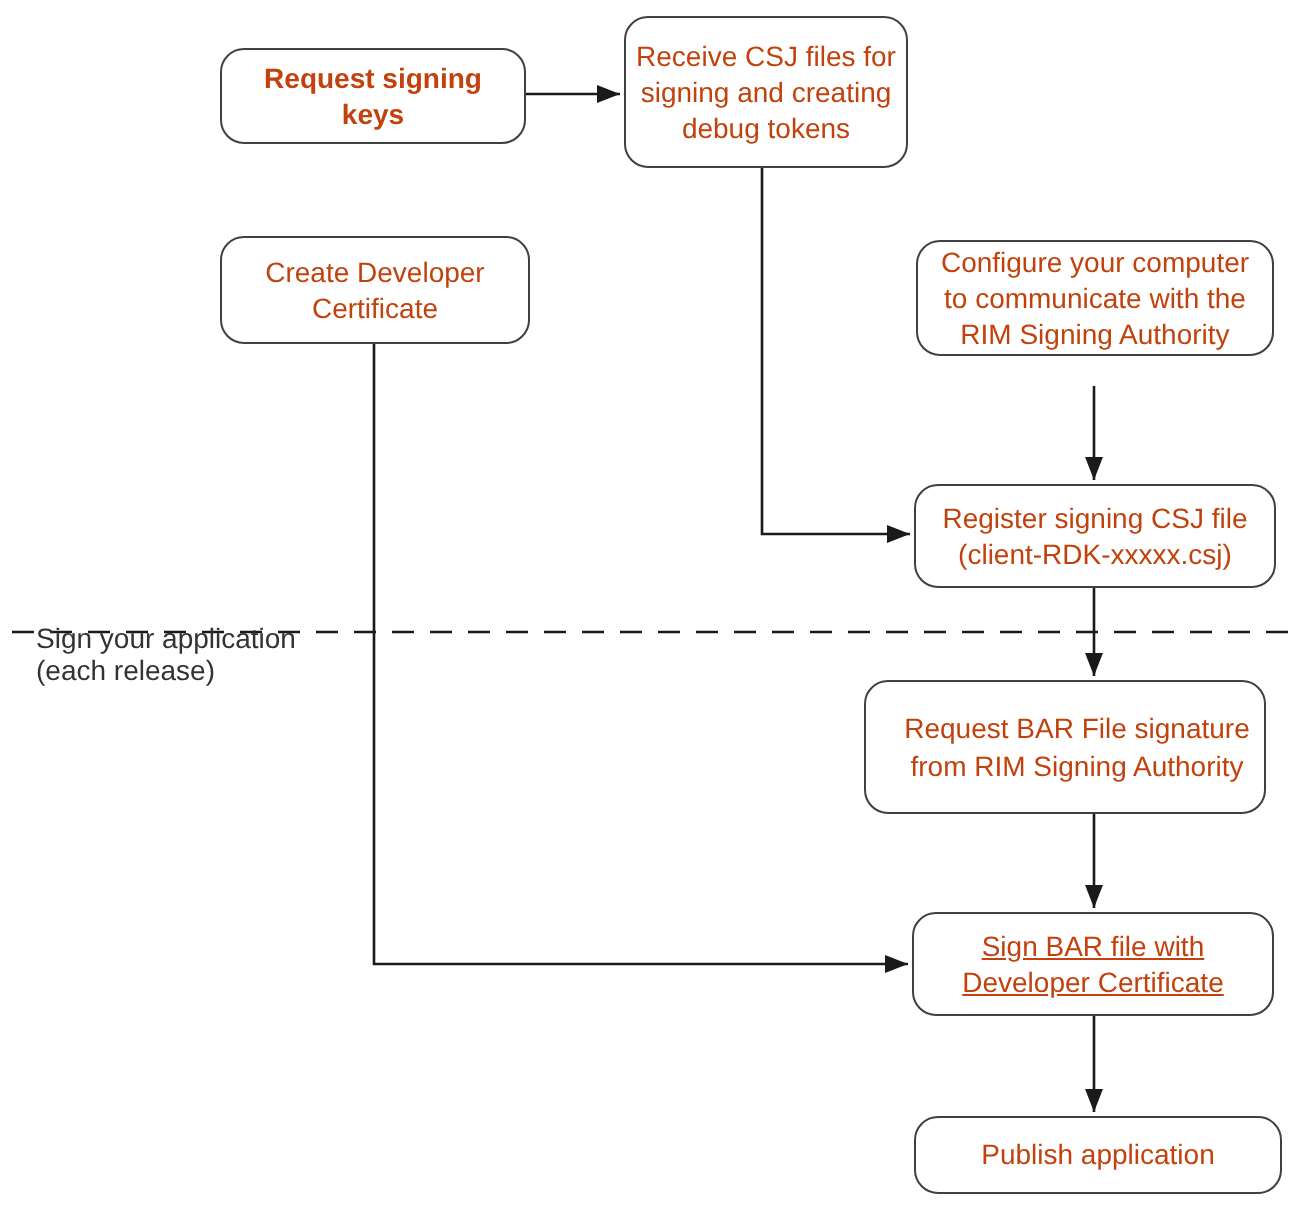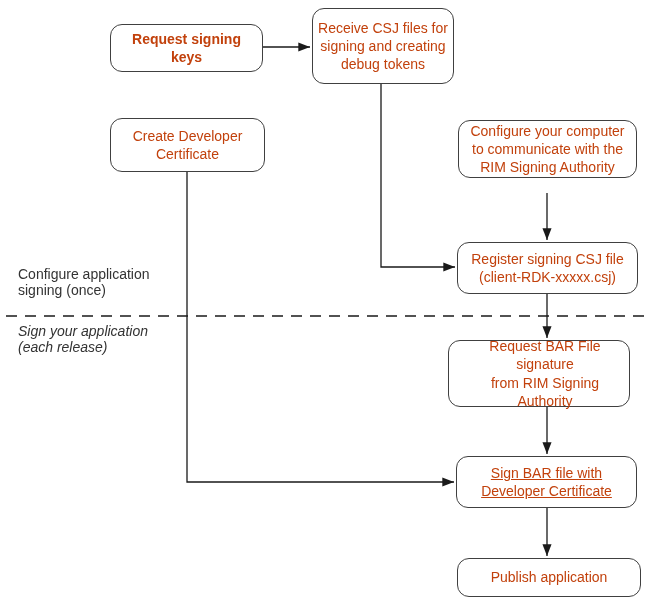--- a/index.html
+++ b/index.html
@@ -38,25 +38,25 @@
     font-size: 14px;
     line-height: 16px;
     color: #333333;
   }
   
   #n-request-keys   { left: 110px; top: 24px;  width: 153px; height: 48px; font-weight: bold; }
   #n-receive-csj    { left: 312px; top: 8px;   width: 142px; height: 76px; }
   #n-create-cert    { left: 110px; top: 118px; width: 155px; height: 54px; }
   #n-configure-pc   { left: 458px; top: 120px; width: 179px; height: 58px; }
   #n-register-csj   { left: 457px; top: 242px; width: 181px; height: 52px; }
-  #n-request-bar    { left: 448px; top: 340px; width: 182px; height: 67px; padding-left: 16px; }
+  #n-request-bar    { left: 432px; top: 340px; width: 201px; height: 67px; padding-left: 16px; }
   #n-sign-bar       { left: 456px; top: 456px; width: 181px; height: 52px; text-decoration: underline; }
   #n-publish        { left: 457px; top: 558px; width: 184px; height: 39px; }
   #lbl-configure-once { left: 18px; top: 266px; }
-  #lbl-sign-release   { left: 18px; top: 323px; font-style: italic; }
+  #lbl-sign-release   { left: 18px; top: 311px; }
 </style>
 </head>
 <body>
 
 <div class="canvas">
 
   <svg class="edges" viewBox="0 0 654 605" xmlns="http://www.w3.org/2000/svg">
     <defs>
       <marker id="arrowhead" viewBox="0 0 9 7" refX="9" refY="3.5" markerWidth="9" markerHeight="7" orient="auto">
         <path d="M0,0 L9,3.5 L0,7 Z" fill="#1a1a1a"></path>
@@ -91,19 +91,17 @@
 (client-RDK-xxxxx.csj)</div>
 
   <div class="node" id="n-request-bar">Request BAR File signature
 from RIM Signing Authority</div>
 
   <div class="node" id="n-sign-bar">Sign BAR file with
 Developer Certificate</div>
 
   <div class="node" id="n-publish">Publish application</div>
 
-  <div class="side-label" id="lbl-configure-once">Configure application
-signing (once)</div>
 
   <div class="side-label" id="lbl-sign-release">Sign your application
 (each release)</div>
 
 </div>
 
 </body></html>

